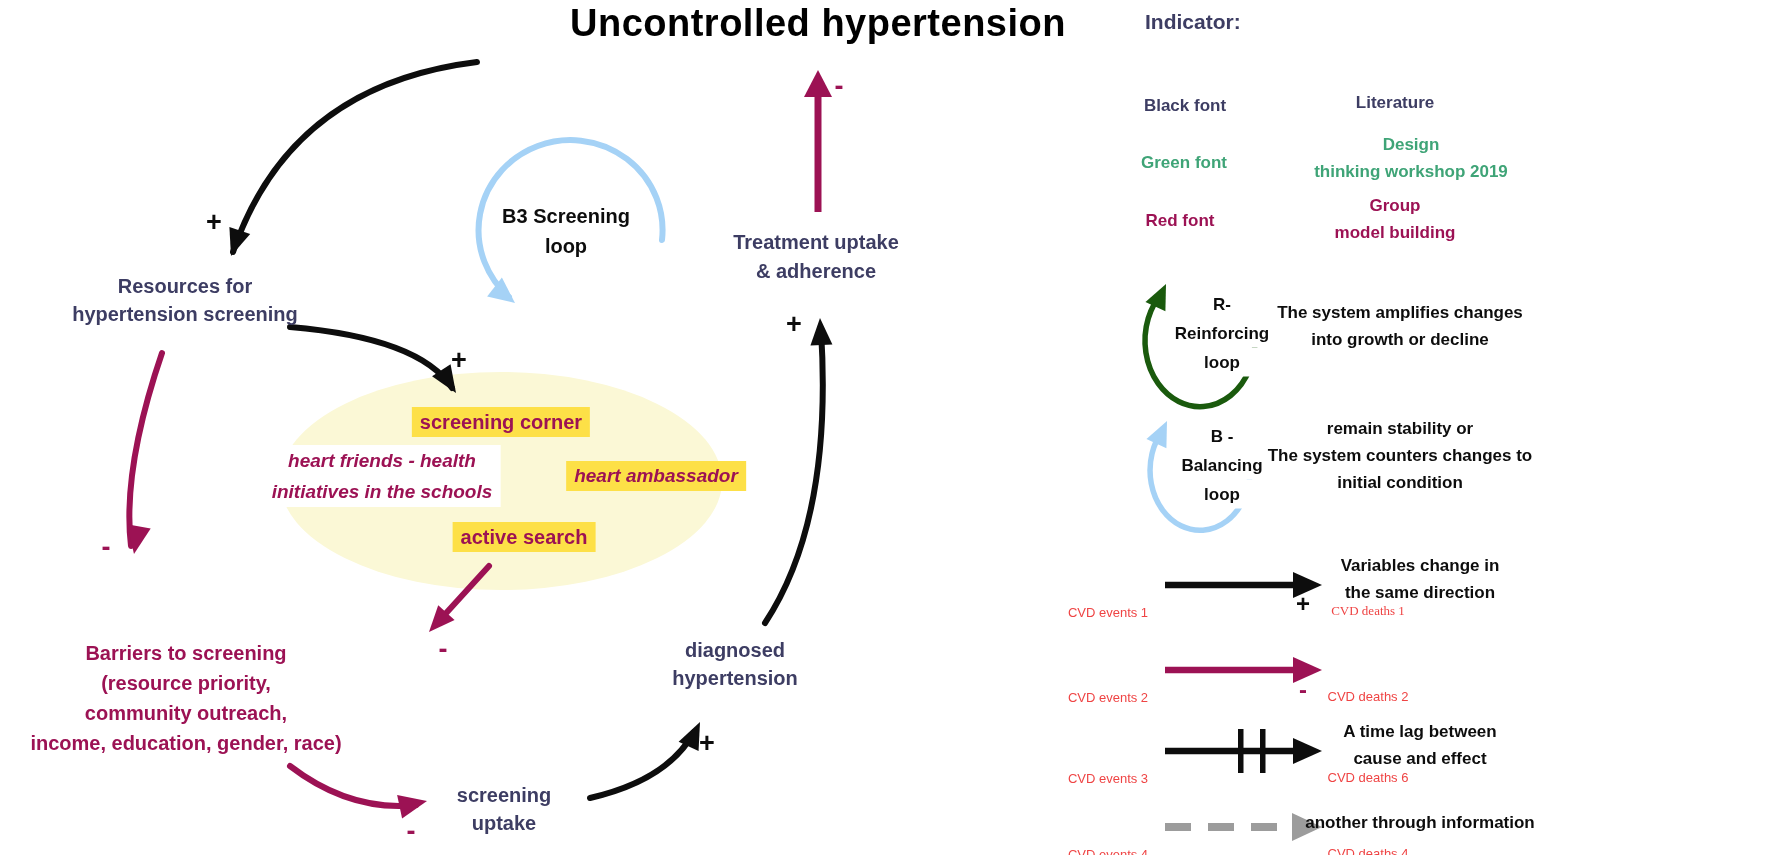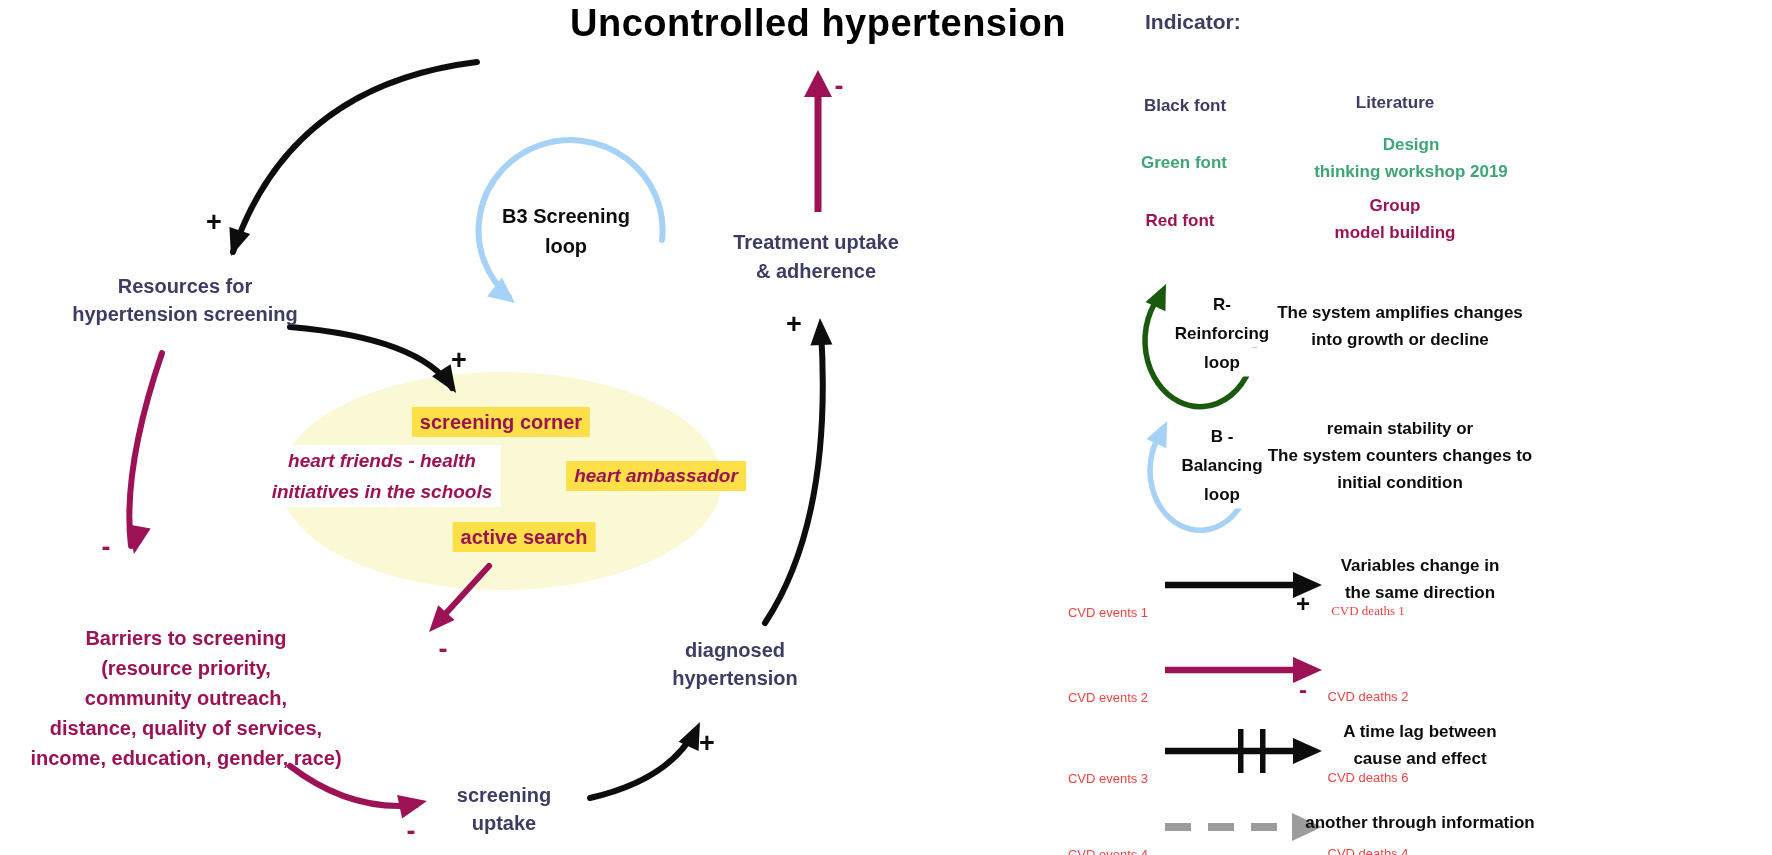--- a/index.html
+++ b/index.html
@@ -110,21 +110,20 @@
 
   <div class="node navy fs20" style="left:504px;top:809px;">
     <span class="ln">screening</span>
     <span class="ln">uptake</span>
   </div>
 
   <div class="node maroon fs20" style="left:186px;top:698px;line-height:30px;">
     <span class="ln">Barriers to screening</span>
     <span class="ln">(resource priority,</span>
     <span class="ln">community outreach,</span>
-    <span class="ln">distance, quality of services,</span>
     <span class="ln">income, education, gender, race)</span>
   </div>
 
   <div class="node maroon fs20 chip" style="left:501px;top:422px;">screening corner</div>
 
   <div class="node maroon ital chip-block" style="left:382px;top:476px;line-height:29px;">
     <span class="ln">heart friends - health</span>
     <span class="ln">initiatives in the schools</span>
   </div>
 

